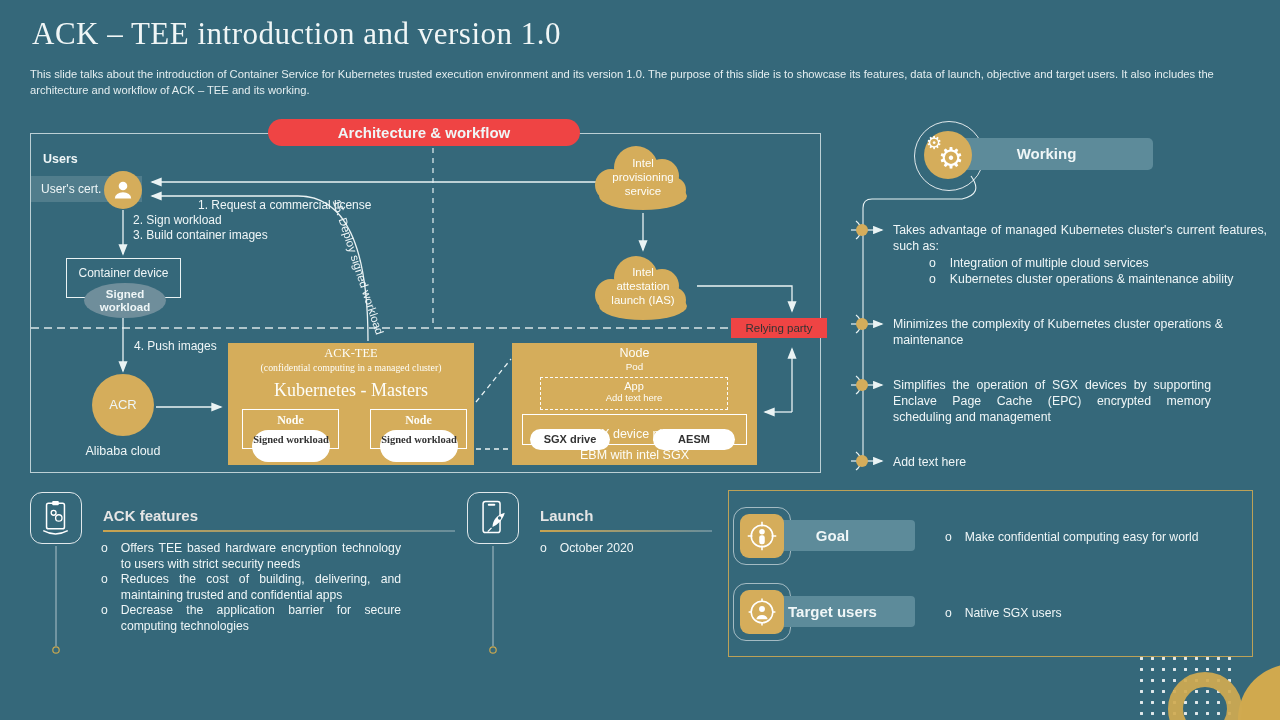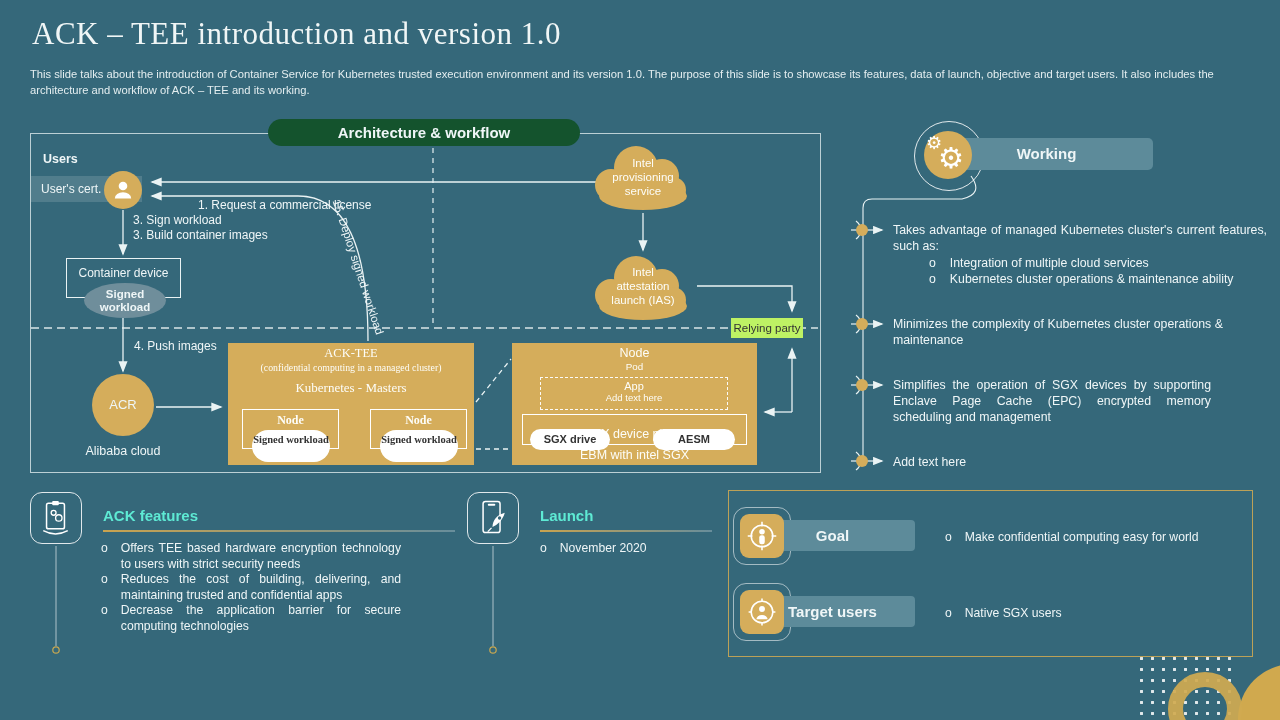--- a/index.html
+++ b/index.html
@@ -7,21 +7,21 @@
          font-family:"Liberation Sans","DejaVu Sans",sans-serif;color:#EFF6F7;}
   .abs{position:absolute;}
   .z1{z-index:1}.z2{z-index:2}.z3{z-index:3}
   #title{left:32px;top:16px;font-family:"Liberation Serif","DejaVu Serif",serif;
          font-size:31px;letter-spacing:.5px;color:#F0F6F6;}
   #desc{left:30px;top:66px;width:1224px;font-size:11.2px;line-height:1.45;color:#E4EEF0;}
   #footer-text{left:0;top:689px;width:1280px;text-align:center;font-size:11.8px;color:#EAF2F3;}
 
   
   #diagram-border{left:30px;top:133px;width:789px;height:338px;border:1px solid rgba(233,243,244,.75);}
-  #arch-pill{left:268px;top:119px;width:312px;height:27px;border-radius:14px;background:#14532d;
+  #arch-pill{left:268px;top:119px;width:312px;height:27px;border-radius:14px;background:#ef4444;
              text-align:center;line-height:27px;font-weight:bold;font-size:15px;}
   #users-label{left:43px;top:152px;font-weight:bold;font-size:12.5px;}
   #cert-band{left:31px;top:176px;width:111px;height:26px;background:rgba(255,255,255,.14);
              line-height:26px;padding-left:10px;font-size:12px;box-sizing:border-box;}
   .gold-circle{background:#D5AD5B;border-radius:50%;}
   #user-circle{left:104px;top:171px;width:38px;height:38px;display:flex;align-items:center;justify-content:center;}
   #lbl-step1{left:198px;top:161px;font-size:12px;margin-top:37px;}
   #lbl-steps23{left:133px;top:213px;font-size:12px;line-height:14.5px;}
   #deploy-label{left:342px;top:198px;font-size:11.5px;transform:rotate(72deg);transform-origin:0 0;white-space:nowrap;}
   #lbl-step4{left:134px;top:339px;font-size:12px;}
@@ -29,58 +29,58 @@
                         text-align:center;font-size:12px;padding-top:7px;box-sizing:border-box;}
   #signed-ellipse{left:84px;top:283px;width:82px;height:35px;border-radius:50%;background:#6F8E9B;
                   text-align:center;font-weight:bold;font-size:11.5px;line-height:13px;padding-top:5px;box-sizing:border-box;}
   #acr-circle{left:92px;top:374px;width:62px;height:62px;text-align:center;line-height:62px;font-size:13px;}
   #alibaba{left:60px;top:444px;width:126px;text-align:center;font-size:12.5px;}
 
   .gold-box{background:#D5AD5B;color:#FDFDF8;}
   #ack-box{left:228px;top:343px;width:246px;height:122px;text-align:center;font-family:Liberation Serif, serif;}
   .ack-title{font-size:12.5px;margin-top:3px;}
   .ack-sub{font-size:9.8px;margin-top:1px;}
-  .ack-masters{font-size:13px;margin-top:7px;}
+  .ack-masters{font-size:18px;margin-top:7px;}
   .node-box{position:absolute;width:97px;height:40px;border:1px solid #fff;font-weight:bold;
             font-size:12px;text-align:center;padding-top:3px;box-sizing:border-box;}
   .white-pill{position:absolute;background:#fff;color:#333;font-weight:bold;text-align:center;}
   .node-pill{width:78px;height:32px;border-radius:16px;font-size:10.5px;line-height:12px;padding-top:4px;box-sizing:border-box;}
 
   #pod-box{left:512px;top:343px;width:245px;height:122px;text-align:center;}
   #app-box{position:absolute;left:28px;top:34px;width:188px;height:33px;border:1px dashed rgba(255,255,255,.95);box-sizing:border-box;}
   .app-l1{font-size:11px;margin-top:2px;} .app-l2{font-size:9.5px;}
   #plugin-box{position:absolute;left:10px;top:71px;width:225px;height:31px;border:1px solid #fff;
               font-size:12.5px;padding-top:12px;box-sizing:border-box;}
   #pill-sgx{left:18px;top:86px;width:80px;height:21px;border-radius:11px;font-size:11px;line-height:21px;}
   #pill-aesm{left:141px;top:86px;width:82px;height:21px;border-radius:11px;font-size:11px;line-height:21px;}
   #pod-footer{position:absolute;left:0;bottom:3px;width:100%;font-size:12.5px;}
 
   .cloud-text{width:100px;text-align:center;font-size:11.5px;line-height:14px;color:#FDFDF8;}
   #cloud1-text{left:593px;top:156px;} #cloud2-text{left:593px;top:265px;}
-  #relying{left:731px;top:318px;width:72px;height:20px;background:#bef264;color:#333;
+  #relying{left:731px;top:318px;width:96px;height:20px;background:#ef4444;color:#333;
            text-align:center;line-height:20px;font-size:11.5px;}
 
   
   #working-ring{left:914px;top:121px;width:68px;height:68px;border:1px solid rgba(255,255,255,.85);border-radius:50%;}
   #working-circle{left:924px;top:131px;width:48px;height:48px;}
   .gear-big{position:absolute;left:14px;top:10px;font-size:29px;color:#fff;font-family:"DejaVu Sans",sans-serif;}
   .gear-small{position:absolute;left:2px;top:1px;font-size:18px;color:#fff;font-family:"DejaVu Sans",sans-serif;}
   #working-pill{left:940px;top:138px;width:213px;height:32px;border-radius:5px;background:#5D8B9A;
                 text-align:center;line-height:32px;font-weight:bold;font-size:15px;}
   .wtext{font-size:12.3px;line-height:16px;text-align:justify;}
   .wsub{display:flex;gap:14px;margin-left:36px;font-size:12.3px;line-height:16px;}
   #wb1{left:893px;top:222px;width:374px;}
   #wb2{left:893px;top:316px;width:330px;}
   #wb3{left:893px;top:377px;width:318px;}
   #wb4{left:893px;top:454px;width:200px;}
 
   
   .icon-frame{width:52px;height:52px;border:1.5px solid rgba(255,255,255,.85);border-radius:12px;box-sizing:border-box;}
   #feat-icon{left:30px;top:492px;} #launch-icon{left:467px;top:492px;}
-  .sec-title{font-weight:bold;font-size:15px;color:#5eead4;}
+  .sec-title{font-weight:bold;font-size:15px;color:#e5e5e5;}
   #feat-title{left:103px;top:507px;} #launch-title{left:540px;top:507px;}
   .rule{height:2px;background:linear-gradient(to right,#C9A34F,rgba(255,255,255,.25));}
   #feat-rule{left:103px;top:530px;width:352px;} #launch-rule{left:540px;top:530px;width:172px;}
   .brow{display:flex;gap:13px;font-size:12.2px;line-height:15.6px;}
   .brow .btxt{text-align:justify;}
   #feat-bullets{left:101px;top:541px;width:300px;display:flex;flex-direction:column;}
   #feat-bullets .btxt{width:285px;}
   #launch-bullets{left:540px;top:541px;}
 
   #goal-border{left:728px;top:490px;width:523px;height:165px;border:1px solid rgba(203,167,83,.9);}
@@ -171,21 +171,21 @@
   <div class="abs z2" id="users-label">Users</div>
   <div class="abs z2" id="cert-band">User's cert.</div>
   <div class="abs z3 gold-circle" id="user-circle">
     <svg width="22" height="22" viewBox="0 0 22 22">
       <circle cx="11" cy="7" r="4.3" fill="#fff"></circle>
       <path d="M2.8 19.5 a8.2 6.2 0 0 1 16.4 0 Z" fill="#fff"></path>
     </svg>
   </div>
   <div class="abs z2" id="lbl-step1">1. Request a commercial license</div>
   <div class="abs z2" id="lbl-steps23">
-    <span style="display:block">3. Sign workload</span>
+    <span style="display:block">2. Sign workload</span>
     <span style="display:block">3. Build container images</span>
   </div>
   <div class="abs z2" id="deploy-label">15. Deploy signed workload</div>
   <div class="abs z2" id="box-container-images">Container device</div>
   <div class="abs z3" id="signed-ellipse">Signed workload</div>
   <div class="abs z2" id="lbl-step4">4. Push images</div>
   <div class="abs z2 gold-circle" id="acr-circle">ACR</div>
   <div class="abs z2" id="alibaba">Alibaba cloud</div>
 
   <div class="abs z2 gold-box" id="ack-box">
@@ -277,21 +277,21 @@
       <rect x="21" y="11.5" width="8" height="2" rx="1" fill="#fff"></rect>
       <path d="M26 36 C 26 29 31 23 39 21 C 37 29 31 34 26 36 Z" fill="#fff"></path>
       <circle cx="33.5" cy="26.5" r="1.8" fill="#35687A"></circle>
       <path d="M25 37 L21 41" stroke="#fff" stroke-width="1.4"></path>
     </svg>
   </div>
   <div class="abs z2 sec-title" id="launch-title">Launch</div>
   <div class="abs z2 rule" id="launch-rule"></div>
   <div class="abs z2 brow" id="launch-bullets">
     <span>o</span>
-    <span class="btxt">November 2020</span>
+    <span class="btxt">October 2020</span>
   </div>
 
   <div class="abs z2" id="goal-border"></div>
   <div class="abs z2 sq-outline" id="goal-outline"></div>
   <div class="abs z3 gold-sq" id="goal-icon">
     <svg width="38" height="38" viewBox="0 0 44 44">
       <circle cx="22" cy="22" r="12.5" fill="none" stroke="#fff" stroke-width="1.8"></circle>
       <path d="M22 5.5 V11 M22 33 V38.5 M5.5 22 H11 M33 22 H38.5" stroke="#fff" stroke-width="1.8"></path>
       <circle cx="22" cy="17" r="3.2" fill="#fff"></circle>
       <rect x="18.8" y="21" width="6.4" height="10.5" rx="2.6" fill="#fff"></rect>

